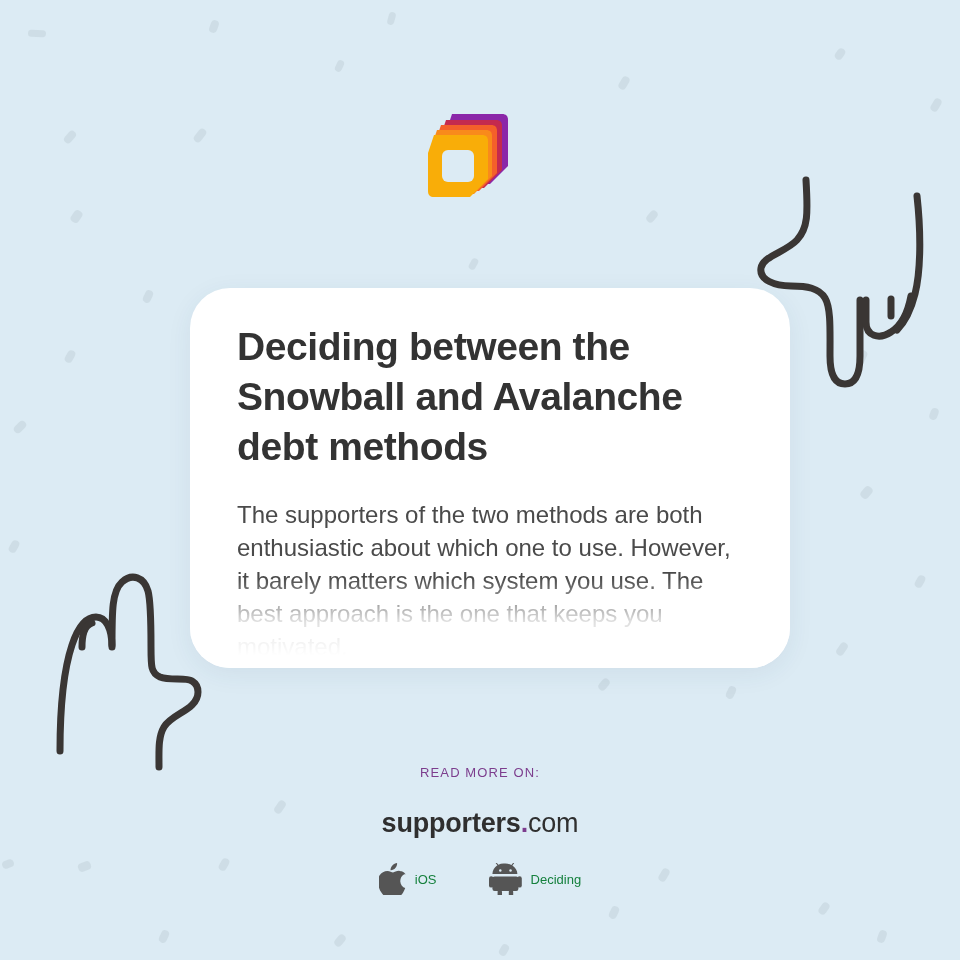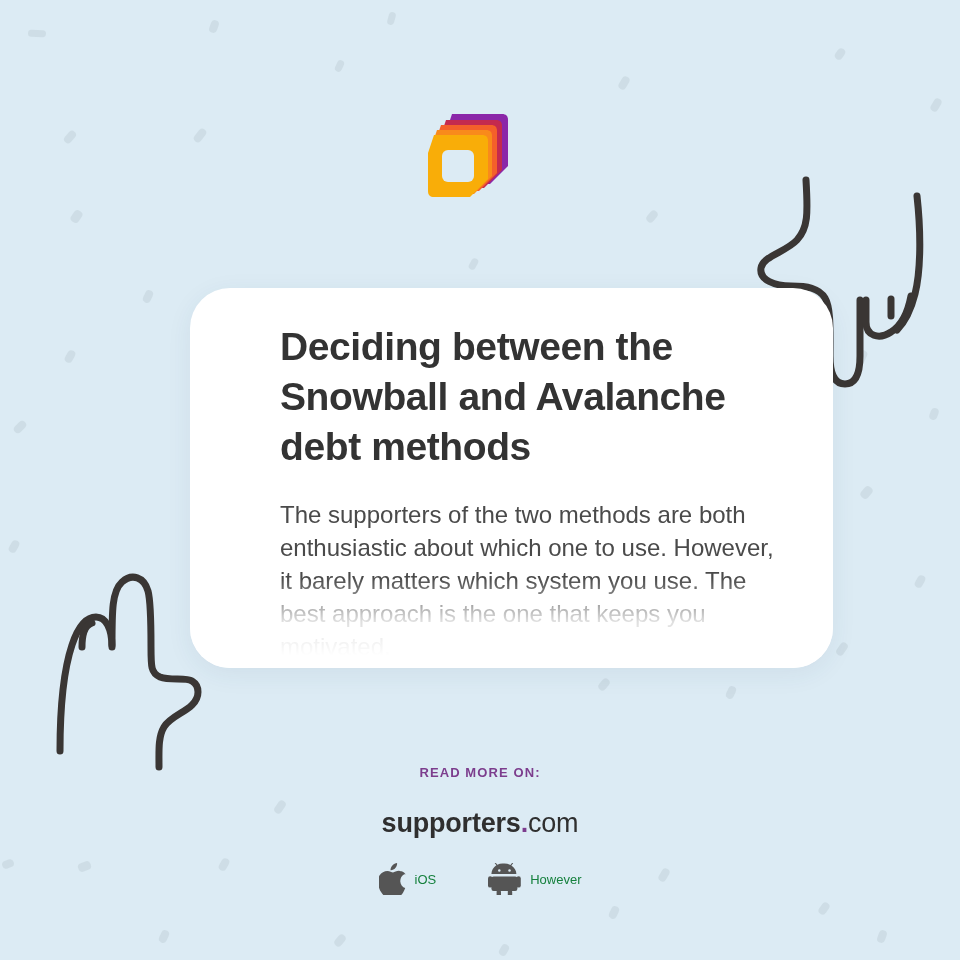--- a/index.html
+++ b/index.html
@@ -55,21 +55,20 @@
   #card {
     position: absolute;
     left: 190px;
     top: 288px;
     width: 600px;
     height: 380px;
     background: #ffffff;
     border-radius: 40px;
     box-shadow: 0 6px 26px rgba(40,70,95,.07);
     overflow: hidden;
-    padding-left: 43px;
   }
   #card-inner {
     padding: 34px 46px 0 47px;
   }
   #card-title {
     margin: 0;
     font-size: 39px;
     line-height: 50px;
     font-weight: 700;
     letter-spacing: -.4px;
@@ -95,21 +94,21 @@
   
   #footer {
     position: absolute;
     left: 0;
     right: 0;
     top: 765px;
     text-align: center;
   }
   #read-more-on {
     font-size: 13px;
-    font-weight: 700;
+    font-weight: 400;
     letter-spacing: 1.1px;
     color: #7c3d8d;
     margin: 0;
   }
   #wordmark {
     margin-top: 28px;
     font-size: 27px;
     color: #2f2f2f;
     letter-spacing: -.2px;
   }
@@ -233,19 +232,19 @@
         <svg width="33" height="32" viewBox="0 0 33 32" fill="#555555">
           <path d="M8.4 2.3L6.8 0.2a.5.5 0 0 1 .15-.7.5.5 0 0 1 .7.16l1.7 2.2A10.4 10.4 0 0 1 16.4 0.6c2.2 0 4.25.53 6.02 1.46l1.7-2.2a.5.5 0 0 1 .7-.16.5.5 0 0 1 .15.7l-1.6 2.1c3 1.9 5 5 5 8.5H3.4c0-3.5 2-6.6 5-8.7z"></path>
           <circle cx="11.3" cy="7.6" r="1.25" fill="#dcebf4"></circle>
           <circle cx="21.5" cy="7.6" r="1.25" fill="#dcebf4"></circle>
           <rect x="3.4" y="13.4" width="26" height="14.6" rx="2.2"></rect>
           <rect x="0" y="13.2" width="4.4" height="11.4" rx="2.2"></rect>
           <rect x="28.4" y="13.2" width="4.4" height="11.4" rx="2.2"></rect>
           <rect x="8.6" y="26.6" width="4.4" height="7.8" rx="2.2"></rect>
           <rect x="19.8" y="26.6" width="4.4" height="7.8" rx="2.2"></rect>
         </svg>
-        <span class="store-label">However</span>
+        <span class="store-label">Deciding</span>
       </div>
 
     </div>
   </div>
 
 </div>
 
 </body></html>

